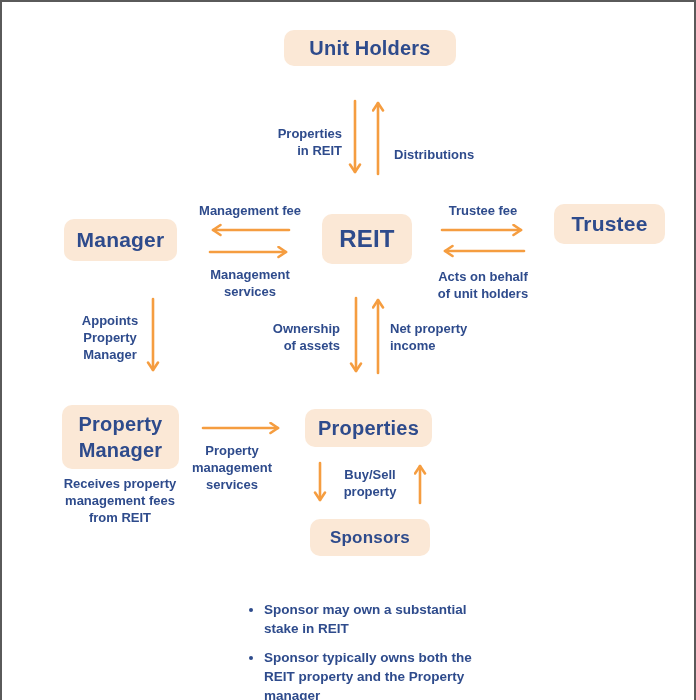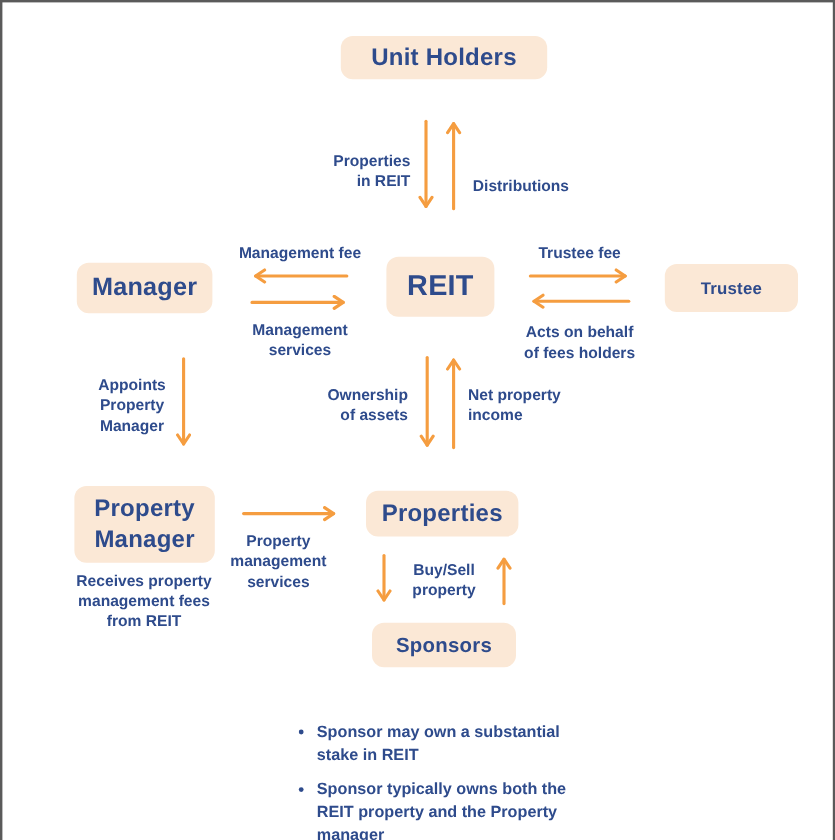--- a/index.html
+++ b/index.html
@@ -52,21 +52,21 @@
     display:flex;
     align-items:center;
     justify-content:center;
     text-align:center;
     white-space:pre-line;
     letter-spacing:.2px;
   }
   .node-unit-holders{left:282px;top:28px;width:172px;height:36px;font-size:20px;}
   .node-manager{left:62px;top:217px;width:113px;height:42px;font-size:21px;}
   .node-reit{left:320px;top:212px;width:90px;height:50px;font-size:24px;}
-  .node-trustee{left:552px;top:218px;width:111px;height:40px;font-size:14px;}
+  .node-trustee{left:552px;top:202px;width:111px;height:40px;font-size:21px;}
   .node-property-manager{left:60px;top:403px;width:117px;height:64px;font-size:20px;line-height:26px;}
   .node-properties{left:303px;top:407px;width:127px;height:38px;font-size:20px;}
   .node-sponsors{left:308px;top:517px;width:120px;height:37px;font-size:17px;}
 
   .lbl{
     position:absolute;
     color:var(--navy);
     font-weight:700;
     font-size:13px;
     line-height:17px;
@@ -140,21 +140,21 @@
   <div class="node node-sponsors">Sponsors</div>
 
   <div class="lbl lbl-investment">Properties
 in REIT</div>
   <div class="lbl lbl-distributions">Distributions</div>
   <div class="lbl lbl-management-fee">Management fee</div>
   <div class="lbl lbl-management-services">Management
 services</div>
   <div class="lbl lbl-trustee-fee">Trustee fee</div>
   <div class="lbl lbl-acts-on-behalf">Acts on behalf
-of fees holders</div>
+of unit holders</div>
   <div class="lbl lbl-appoints">Appoints
 Property
 Manager</div>
   <div class="lbl lbl-net-income">Net property
 income</div>
   <div class="lbl lbl-ownership">Ownership
 of assets</div>
   <div class="lbl lbl-pm-services">Property
 management
 services</div>

